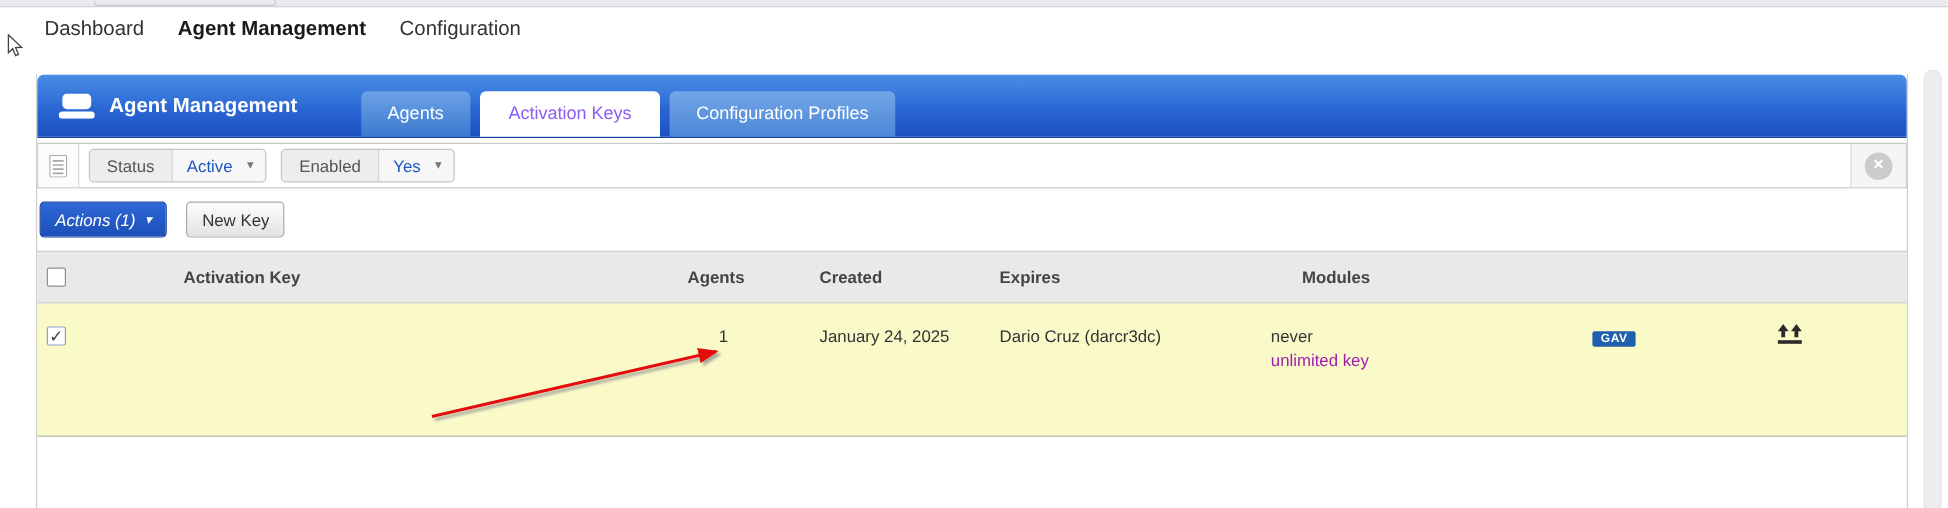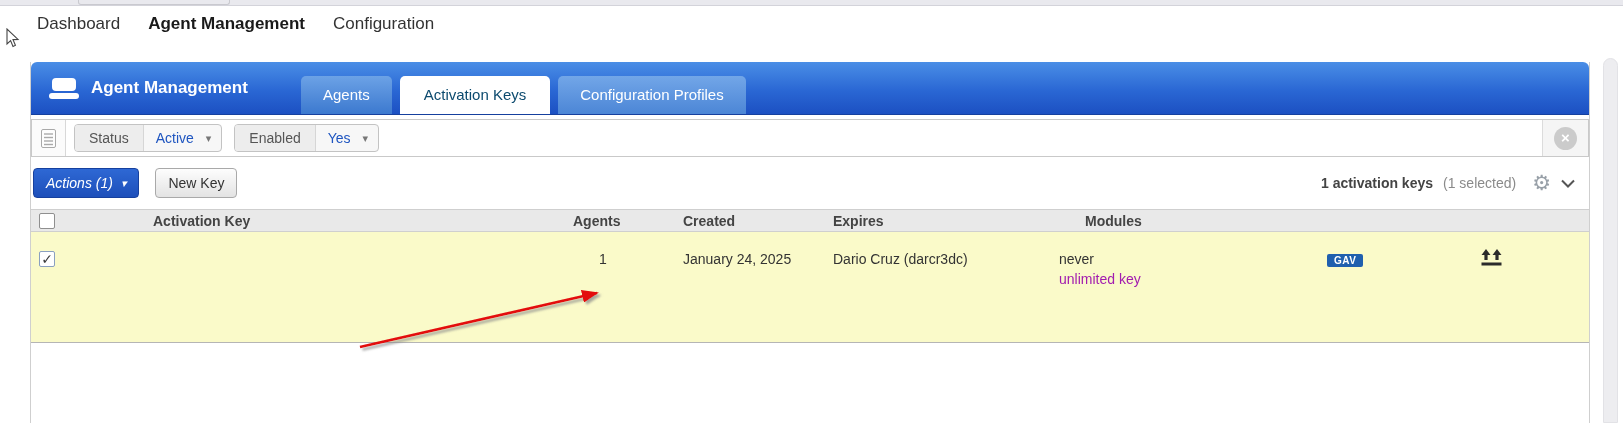--- a/index.html
+++ b/index.html
@@ -28,21 +28,21 @@
   .panel-header { position:relative; height:53px;
     background:linear-gradient(#4a8ee6,#2a67d4 55%,#1c50c2);
     border-radius:6px 6px 0 0; border-bottom:1px solid #16409e; }
   .drive-icon { position:absolute; left:18px; top:16px; }
   .panel-title { position:absolute; left:60px; top:16px; color:#fff;
     font-size:17px; font-weight:bold; }
   .tabs { position:absolute; left:270px; bottom:0; display:flex; gap:8px; align-items:flex-end; }
   .tab { height:38px; line-height:38px; padding:0 22px; font-size:15px; color:#fff;
     border-radius:5px 5px 0 0; background:linear-gradient(#6ca2e6,#3c79cf); cursor:pointer; }
   .tab.lighter { background:linear-gradient(#72a6e8,#4c86d6); }
-  .tab.active { background:#fff; color:#0c4a6e; }
+  .tab.active { background:#fff; color:#8b5cf6; }
 
   
   .filter-bar { position:relative; margin-top:4px; height:38px; border:1px solid #c9c9c9;
     background:#fff; display:flex; align-items:center; }
   .filter-doc-cell { width:34px; height:100%; border-right:1px solid #d8d8d8;
     display:flex; align-items:center; justify-content:center; background:#fbfbfb; cursor:pointer; }
   .chips { display:flex; gap:12px; margin-left:8px; }
   .chip { display:flex; height:28px; line-height:26px; border:1px solid #c3c3c3;
     border-radius:4px; overflow:hidden; font-size:14px; background:#f7f7f7; cursor:pointer; }
   .chip-label { padding:0 14px; background:#ededed; color:#555; border-right:1px solid #d6d6d6; }
@@ -61,21 +61,21 @@
   .btn-primary .caret { margin-left:8px; font-size:11px; }
   .btn-default { background:linear-gradient(#fdfdfd,#e3e3e3); border:1px solid #a9a9a9;
     color:#333; margin-left:16px; }
   .right-group { margin-left:auto; display:flex; align-items:center; gap:10px; font-size:14px; }
   .count-bold { font-weight:bold; color:#444; }
   .count-note { color:#8a8a8a; }
   .gear { font-size:21px; color:#98a0a8; line-height:20px; cursor:pointer; margin-left:6px; }
   .chev { cursor:pointer; display:flex; align-items:center; }
 
   
-  .table-header { display:flex; height:23px; background:#e9e9e9;
+  .table-header { display:flex; height:44px; background:#e9e9e9;
     border-top:1px solid #cfcfcf; border-bottom:1px solid #cfcfcf;
     font-size:14px; font-weight:bold; color:#444; align-items:center; }
   .table-row { display:flex; height:111px; background:#fafac9; border-bottom:1px solid #b5b5b5;
     font-size:14px; color:#333; }
   .col { padding-left:8px; }
   .col-cb { width:114px; } .col-key { width:420px; } .col-agents { width:110px; }
   .col-created { width:150px; } .col-createdby { width:226px; } .col-expires { width:252px; }
   .col-modules { width:170px; } .col-icon { flex:1; }
   .table-row .col { padding-top:19px; }
   .cb { width:16px; height:16px; background:#fff; border:1px solid #8aa0c0; border-radius:2px;
@@ -157,30 +157,20 @@
       <div class="clear-circle">×</div>
     </div>
   </div>
 
   <div class="action-bar">
     <button class="btn btn-primary">
       <span>Actions (1)</span>
       <span class="caret">▾</span>
     </button>
     <button class="btn btn-default">New Key</button>
-    <div class="right-group">
-      <span class="count-bold">1 activation keys</span>
-      <span class="count-note">(1 selected)</span>
-      <span class="gear">⚙</span>
-      <span class="chev">
-        <svg width="14" height="9" viewBox="0 0 14 9">
-            <polyline points="1,1.5 7,7.5 13,1.5" fill="none" stroke="#555" stroke-width="2"></polyline>
-          </svg>
-      </span>
-    </div>
   </div>
 
   <div class="table-header">
     <div class="col col-cb">
         <div class="cb"></div>
       </div>
     <div class="col col-key">Activation Key</div>
     <div class="col col-agents">Agents</div>
     <div class="col col-created">Created</div>
     <div class="col col-expires">Expires</div>

